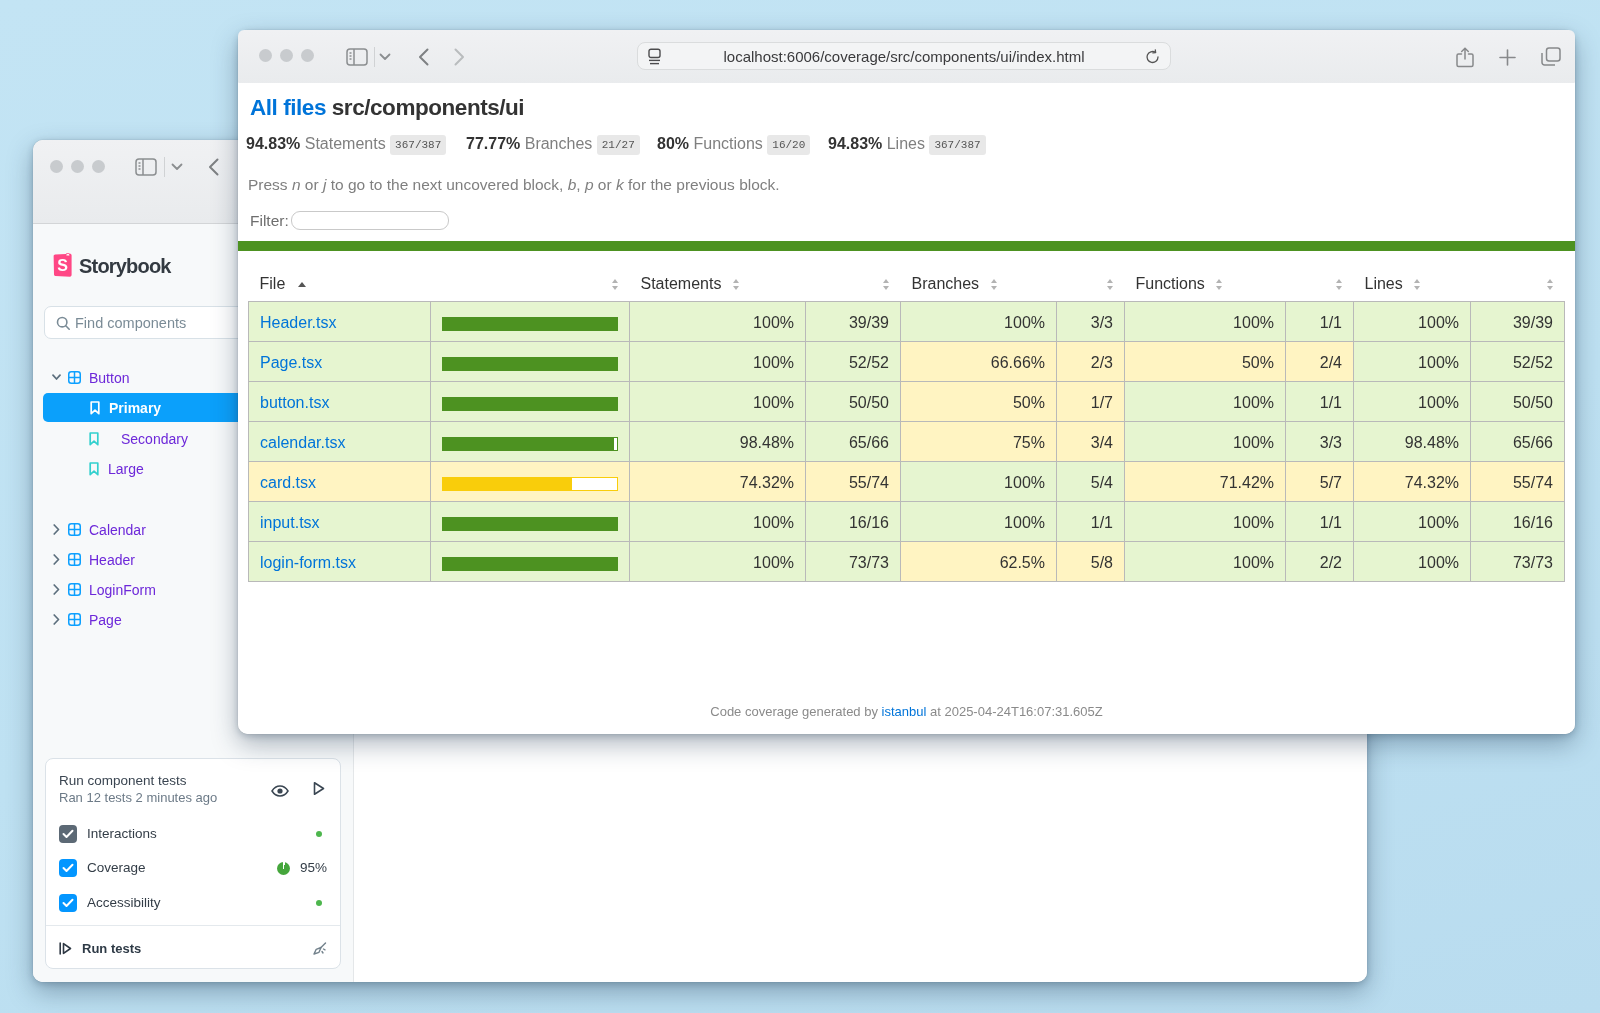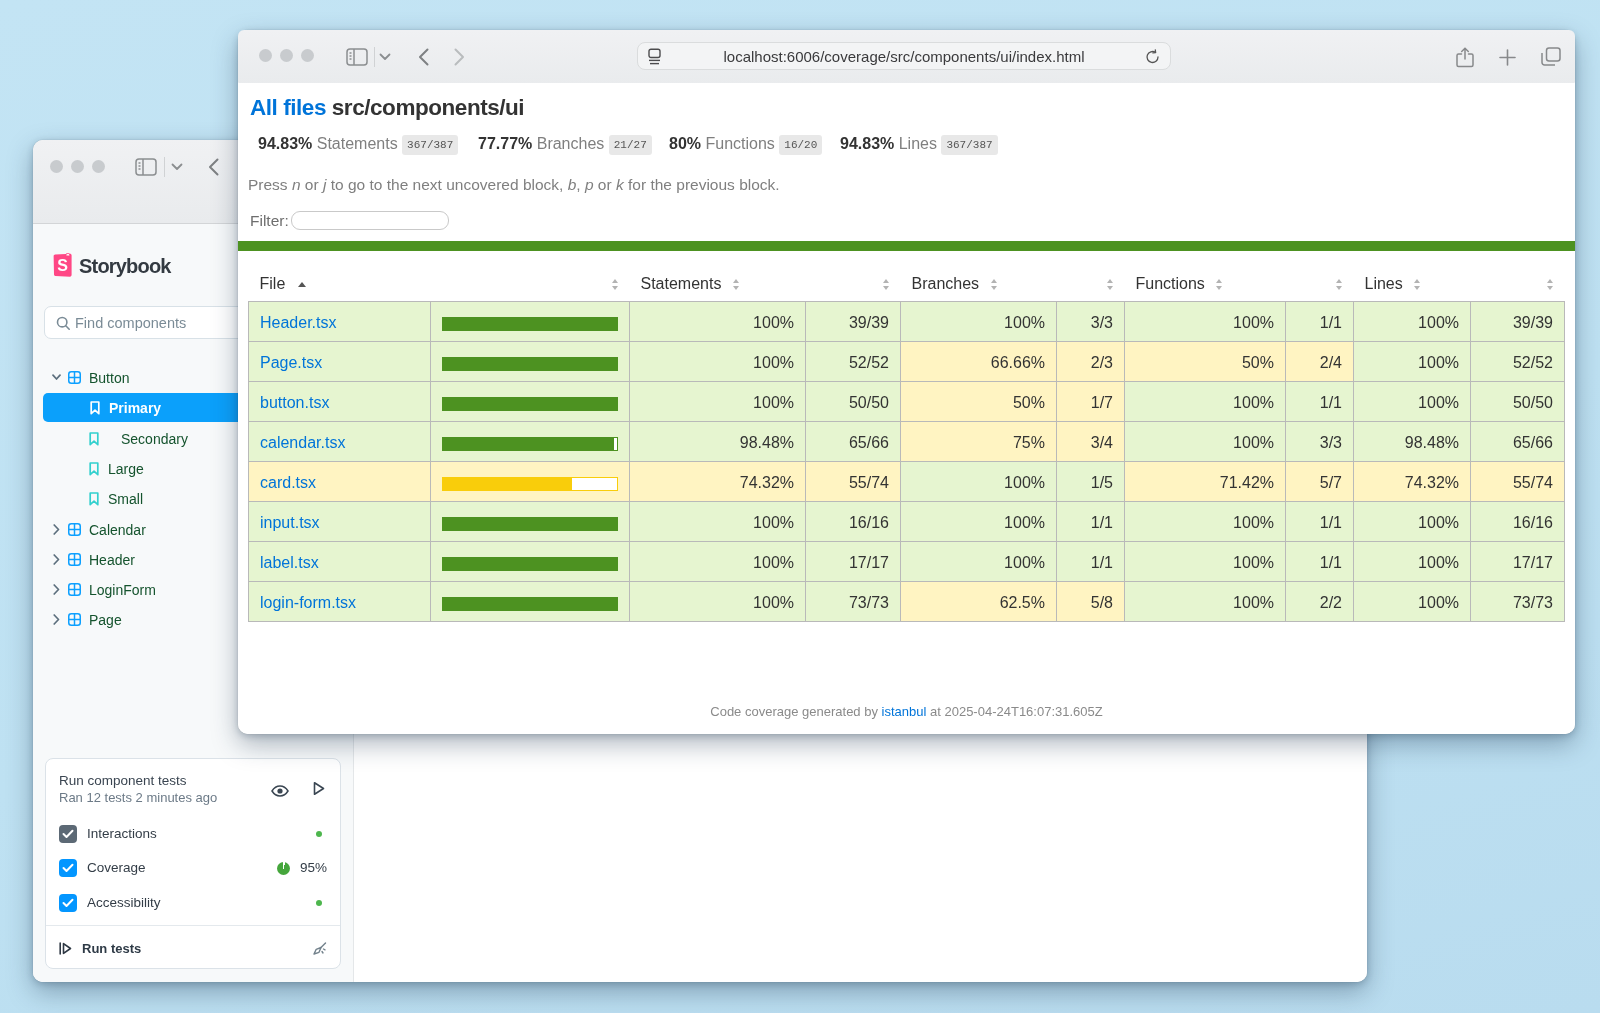--- a/index.html
+++ b/index.html
@@ -31,21 +31,21 @@
 #sb { position:absolute; left:0; top:0; width:321px; height:100%; background:#f7f9fa;
   border-right:1px solid #e4e7e9; }
 
 #sb-logo { position:absolute; left:20px; top:29px; }
 #sb-logo .txt { position:absolute; left:26px; top:2px; font-size:20px; font-weight:bold; color:#333a41; letter-spacing:-0.8px; }
 
 #sb-search { position:absolute; left:11px; top:82px; width:298px; height:33px; background:#fff;
   border:1px solid #d8e1e7; border-radius:7px; }
 #sb-search .ph { position:absolute; left:30px; top:8px; font-size:14.5px; color:#7a8b96; }
 
-.trow { position:absolute; left:0; width:320px; height:30px; font-size:14px; color:#14532d; }
+.trow { position:absolute; left:0; width:320px; height:30px; font-size:14px; color:#6d28d9; }
 .trow .lbl { position:absolute; top:7px; }
 .sel { position:absolute; left:10px; width:302px; height:29px; background:#0ba0fb; border-radius:5px; }
 .sel .lbl { color:#fff; font-weight:bold; }
 .chev { position:absolute; color:#73828c; }
 
 
 #panel { position:absolute; left:12px; bottom:13px; width:296px; height:211px; background:#fff;
   border:1px solid #dbe2e8; border-radius:8px; }
 #panel .t1 { position:absolute; left:13px; top:14px; font-size:13.5px; color:#3a4551; }
 #panel .t2 { position:absolute; left:13px; top:31px; font-size:13px; color:#6c7a87; }
@@ -60,21 +60,21 @@
 #urlbar { position:absolute; left:399px; top:12px; width:534px; height:28px; background:#f3f4f5;
   border:1px solid #dadcdd; border-radius:8px; }
 #urlbar .t { position:absolute; left:0; right:0; top:5px; text-align:center; font-size:15px; color:#3a3a3c; }
 
 
 #page { position:absolute; left:0; top:53px; right:0; bottom:0; background:#fff;
   border-radius:0 0 10px 10px; overflow:hidden; color:#333; }
 #h1 { position:absolute; left:12px; top:12px; font-size:22.5px; font-weight:bold; line-height:26px; letter-spacing:-0.45px; white-space:nowrap; }
 #h1 a { color:#0074d9; text-decoration:none; }
 .stat { position:absolute; top:48px; height:26px; line-height:26px; font-size:16px; white-space:nowrap; }
-.stat b { font-weight:bold; color:#333;margin-left:12px; }
+.stat b { font-weight:bold; color:#333; }
 .quiet { color:#7f7f7f; }
 .frac { font-family:"Liberation Mono", monospace; font-size:11px; color:#555;
   background:#e8e8e8; padding:4px 5px; border-radius:3px; vertical-align:middle; }
 #press { position:absolute; left:10px; top:93px; font-size:15.5px; color:#7f7f7f; }
 #press em { font-style:italic; }
 #filter-lbl { position:absolute; left:12px; top:129px; font-size:15.5px; color:#6e6e6e; }
 #filter-box { position:absolute; left:53px; top:128px; width:158px; height:19px; background:#fff;
   border:1px solid #c9c9c9; border-radius:9px; }
 #statusline { position:absolute; left:0; right:0; top:158px; height:10px; background:#4d9221; }
 
@@ -172,26 +172,20 @@
               <path d="M1.2 1 L8.8 1 L8.8 12.7 L5 9.2 L1.2 12.7 Z"></path>
             </svg>
         <div class="lbl" style="left:88px;">Secondary</div>
       </div>
       <div class="trow" style="top:230px;">
         <svg style="position:absolute;left:56px;top:8px;" width="10" height="14" viewBox="0 0 10 14" fill="none" stroke="#33d0ce" stroke-width="1.7" stroke-linejoin="round">
               <path d="M1.2 1 L8.8 1 L8.8 12.7 L5 9.2 L1.2 12.7 Z"></path>
             </svg>
         <div class="lbl" style="left:75px;">Large</div>
       </div>
-      <div class="trow" style="top:260px;">
-        <svg style="position:absolute;left:56px;top:8px;" width="10" height="14" viewBox="0 0 10 14" fill="none" stroke="#33d0ce" stroke-width="1.7" stroke-linejoin="round">
-              <path d="M1.2 1 L8.8 1 L8.8 12.7 L5 9.2 L1.2 12.7 Z"></path>
-            </svg>
-        <div class="lbl" style="left:75px;">Small</div>
-      </div>
       <div class="trow" style="top:321px;">
         <svg class="chev" style="position:absolute;left:20px;top:9px;" width="7" height="11" viewBox="0 0 7 11" fill="none" stroke="#5c6f7d" stroke-width="1.7" stroke-linecap="round" stroke-linejoin="round">
               <path d="M1.2 1 L5.5 5.5 L1.2 10"></path>
             </svg>
         <svg style="position:absolute;left:35px;top:8px;" width="13" height="13" viewBox="0 0 13 13" fill="none" stroke="#0ca0ff" stroke-width="1.5">
               <rect x="0.75" y="0.75" width="11.5" height="11.5" rx="2.5"></rect>
               <line x1="6.5" y1="0.75" x2="6.5" y2="12.25"></line>
               <line x1="0.75" y1="6.5" x2="12.25" y2="6.5"></line>
             </svg>
         <div class="lbl" style="left:56px;">Header</div>
@@ -432,53 +426,39 @@
               <td class="abs high">65/66</td>
         </tr>
         <tr>
           <td class="file medium"><a>card.tsx</a></td>
           <td class="pic medium">
                 <span class="chart m"><span class="cfill" style="width:74.32%"></span><span class="cempty" style="width:25.68%"></span></span>
               </td>
           <td class="pct medium">74.32%</td>
               <td class="abs medium">55/74</td>
           <td class="pct high">100%</td>
-              <td class="abs high">1/5</td>
+              <td class="abs high">5/4</td>
           <td class="pct medium">71.42%</td>
               <td class="abs medium">5/7</td>
           <td class="pct medium">74.32%</td>
               <td class="abs medium">55/74</td>
         </tr>
         <tr>
           <td class="file high"><a>input.tsx</a></td>
           <td class="pic high">
                 <span class="chart"><span class="cfill" style="width:100%"></span></span>
               </td>
           <td class="pct high">100%</td>
               <td class="abs high">16/16</td>
           <td class="pct high">100%</td>
               <td class="abs high">1/1</td>
           <td class="pct high">100%</td>
               <td class="abs high">1/1</td>
           <td class="pct high">100%</td>
               <td class="abs high">16/16</td>
-        </tr>
-        <tr>
-          <td class="file high"><a>label.tsx</a></td>
-          <td class="pic high">
-                <span class="chart"><span class="cfill" style="width:100%"></span></span>
-              </td>
-          <td class="pct high">100%</td>
-              <td class="abs high">17/17</td>
-          <td class="pct high">100%</td>
-              <td class="abs high">1/1</td>
-          <td class="pct high">100%</td>
-              <td class="abs high">1/1</td>
-          <td class="pct high">100%</td>
-              <td class="abs high">17/17</td>
         </tr>
         <tr>
           <td class="file high"><a>login-form.tsx</a></td>
           <td class="pic high">
                 <span class="chart"><span class="cfill" style="width:100%"></span></span>
               </td>
           <td class="pct high">100%</td>
               <td class="abs high">73/73</td>
           <td class="pct medium">62.5%</td>
               <td class="abs medium">5/8</td>

